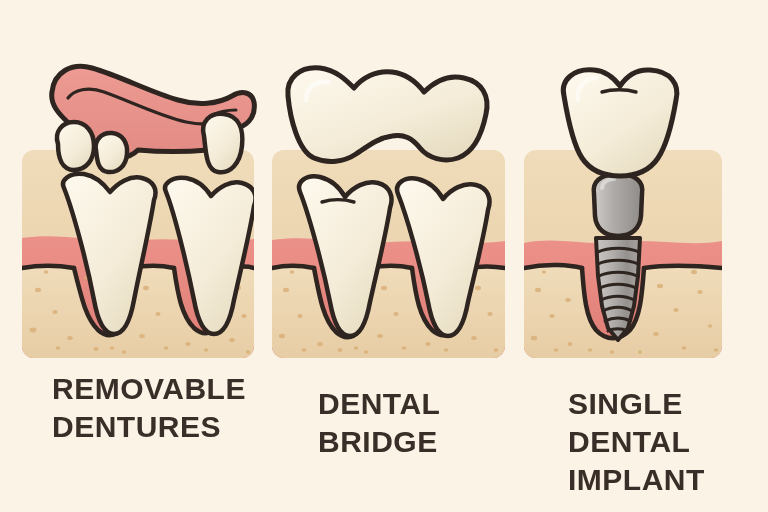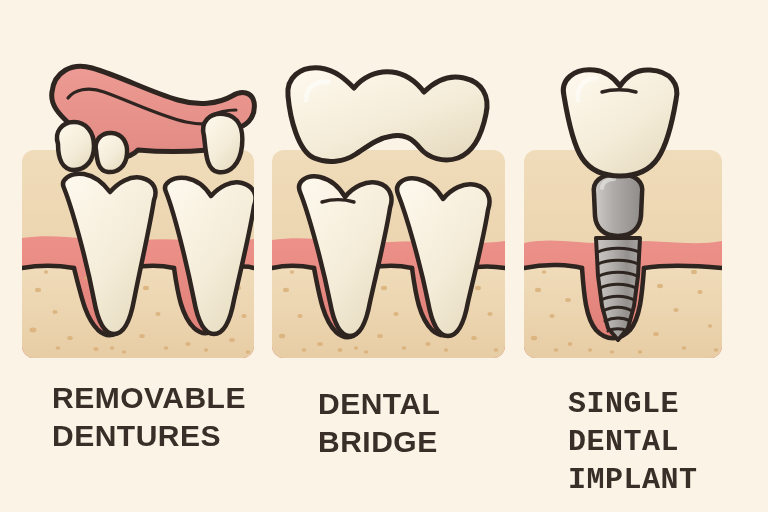--- a/index.html
+++ b/index.html
@@ -15,23 +15,23 @@
   .caption{
     position:absolute;
     font-family:"Liberation Sans", sans-serif;
     font-weight:700;
     font-size:30px;
     line-height:38px;
     letter-spacing:0.5px;
     color:#3a2f28;
     white-space:pre;
   }
-  #cap1{left:52px;top:379px;}
+  #cap1{left:52px;top:370px;}
   #cap2{left:318px;top:385px;}
-  #cap3{left:568px;top:385px;font-family:Liberation Mono, monospace;}
+  #cap3{left:568px;top:385px;}
 </style>
 </head>
 <body>
 
 <div id="stage">
 <svg viewBox="0 0 768 512" xmlns="http://www.w3.org/2000/svg">
   <defs>
     <clipPath id="clipP1">
           <rect x="22" y="150" width="232" height="208" rx="12"></rect>
         </clipPath>

